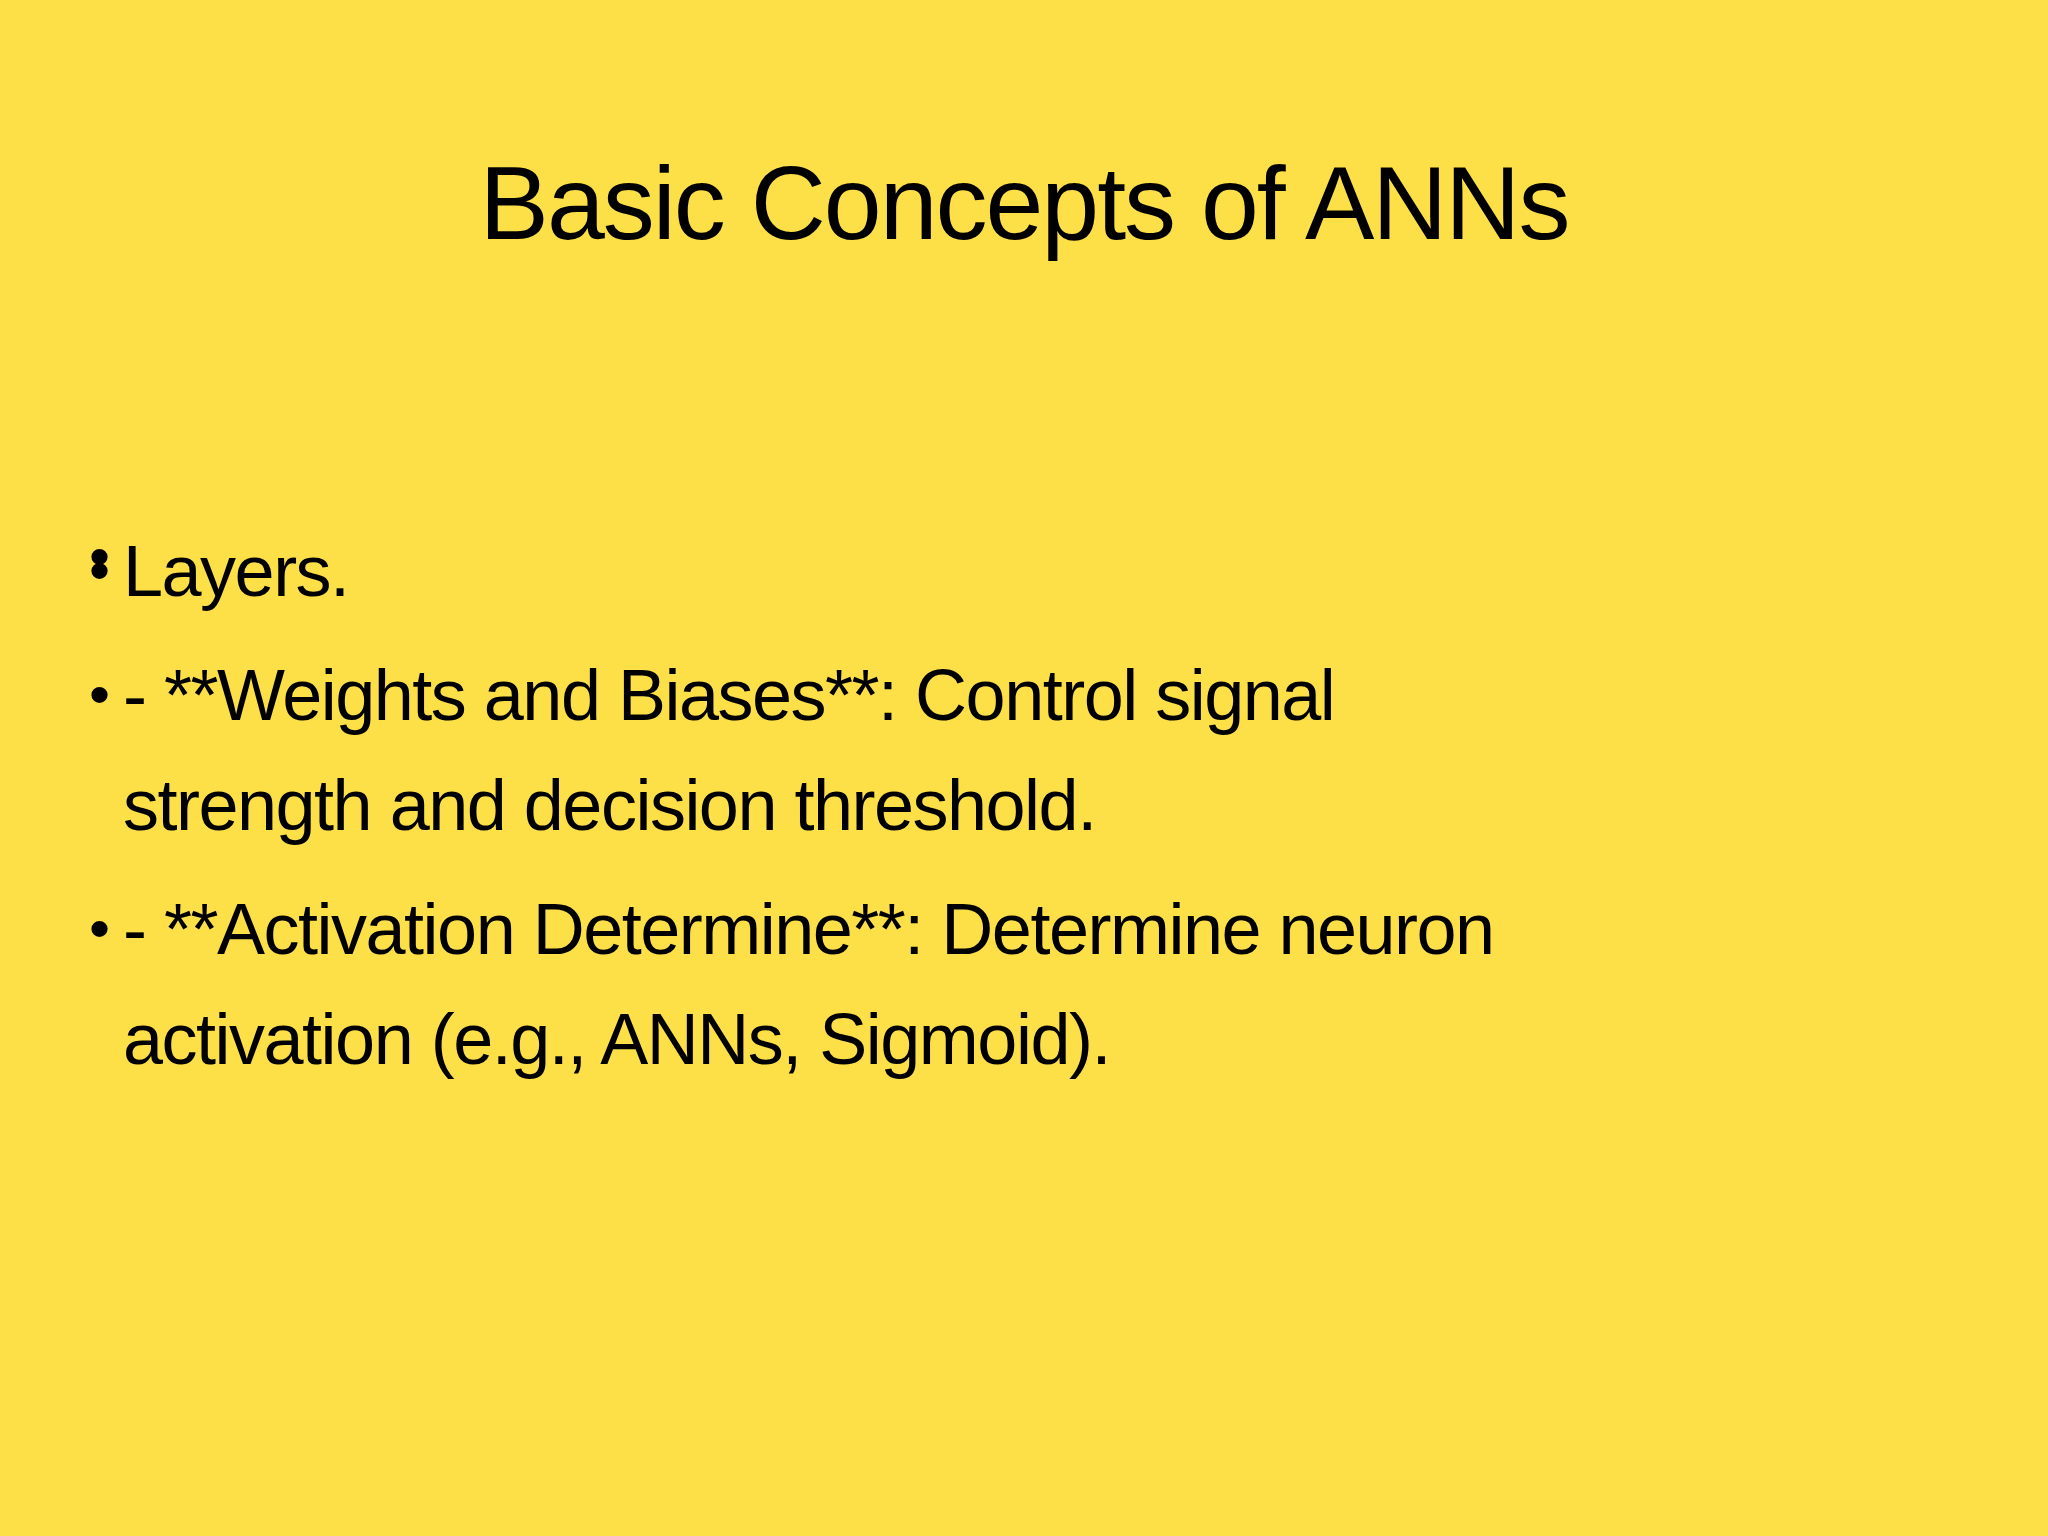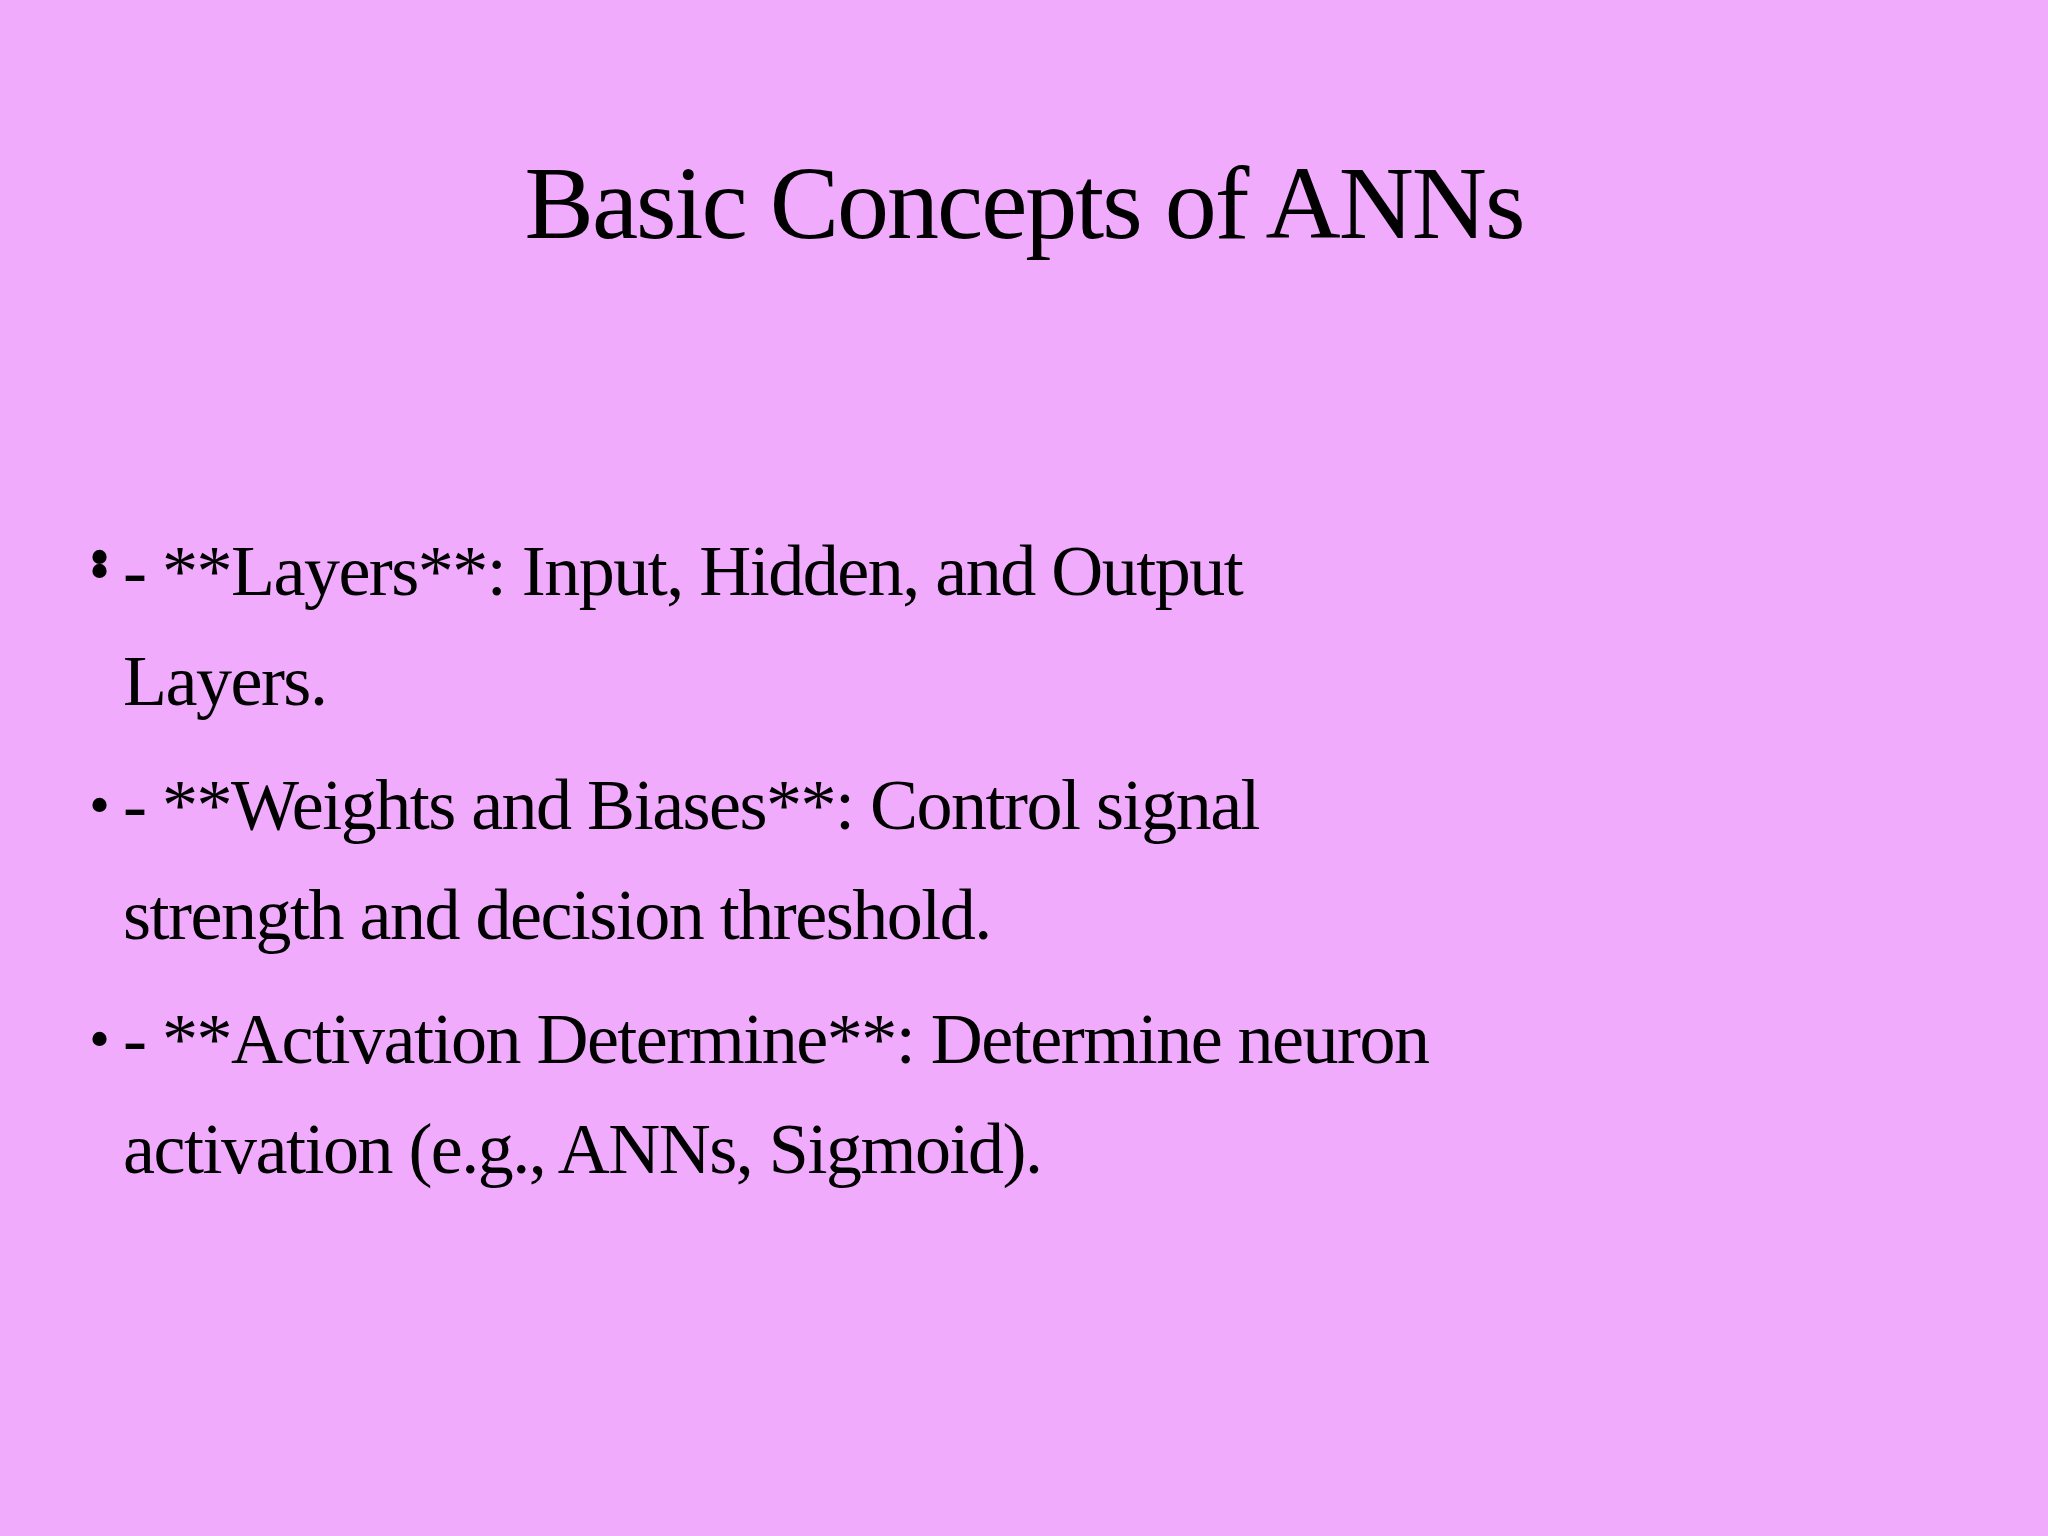--- a/index.html
+++ b/index.html
@@ -4,23 +4,23 @@
 <style>
   html, body {
     margin: 0;
     padding: 0;
     background: #ffffff;
   }
   #slide {
     position: relative;
     width: 2048px;
     height: 1536px;
-    background: #f0abfc;
+    background: #fde047;
     overflow: hidden;
-    font-family: Liberation Serif, serif;
+    font-family: Liberation Sans, sans-serif;
     color: #000000;
   }
   #slide-title {
     position: absolute;
     top: 146px;
     left: 0;
     width: 100%;
     text-align: center;
     font-size: 104px;
     line-height: 1.1;
@@ -67,21 +67,20 @@
   <div id="slide-title">Basic Concepts of ANNs</div>
 
   <ul id="bullet-list">
 
     <li>
       <span class="bullet-marker">•</span>
     </li>
 
     <li>
       <span class="bullet-marker">•</span>
-      <div class="bullet-line">- **Layers**: Input, Hidden, and Output</div>
       <div class="bullet-line">Layers.</div>
     </li>
 
     <li>
       <span class="bullet-marker">•</span>
       <div class="bullet-line">- **Weights and Biases**: Control signal</div>
       <div class="bullet-line">strength and decision threshold.</div>
     </li>
 
     <li>

